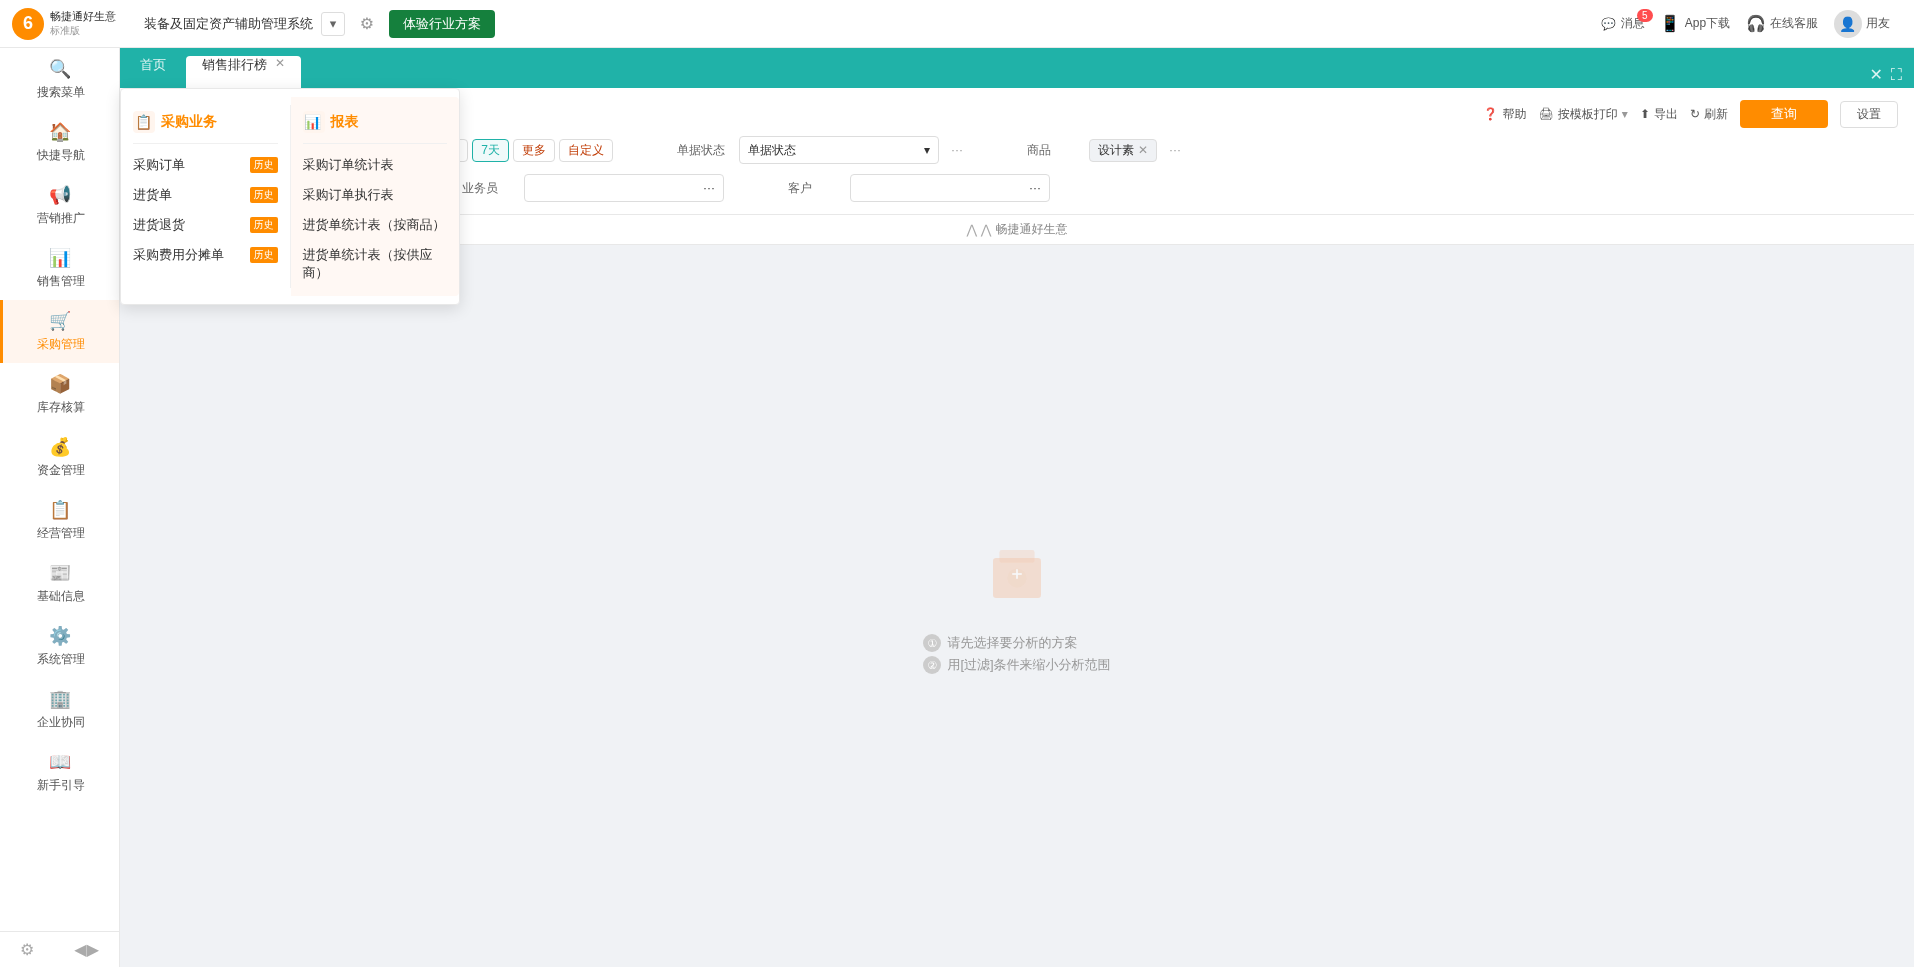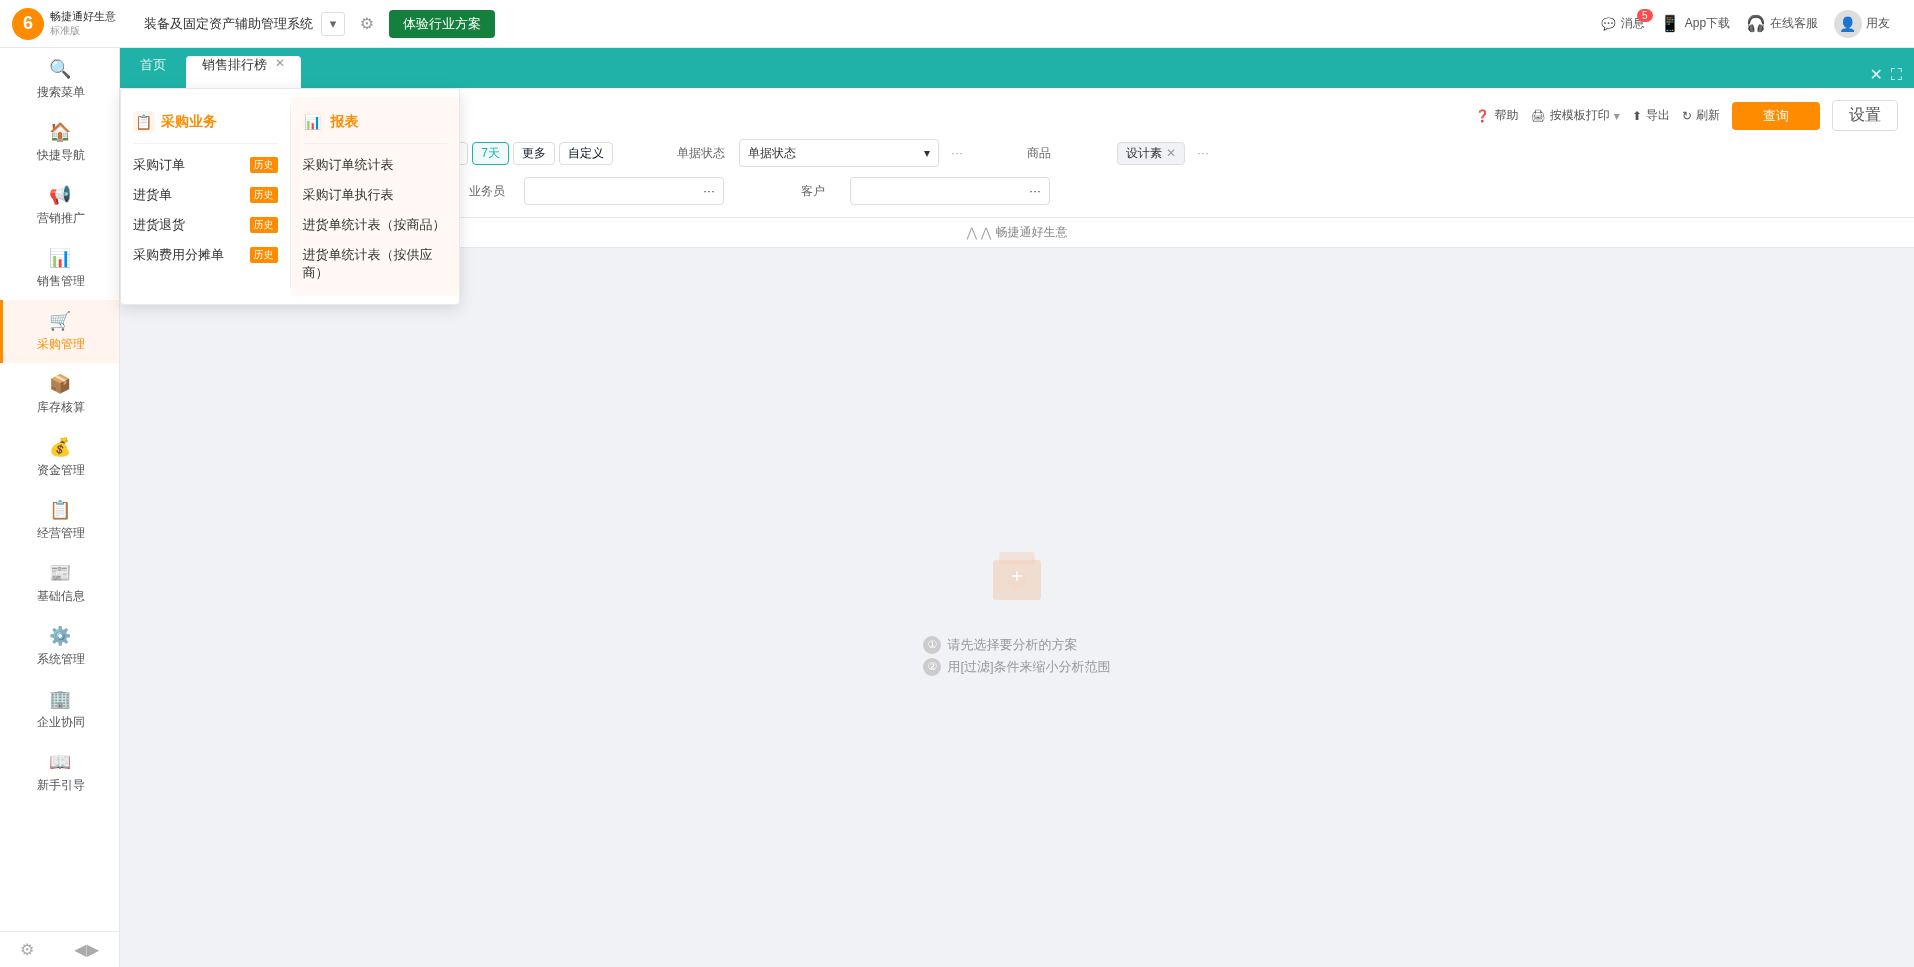--- a/index.html
+++ b/index.html
@@ -191,63 +191,63 @@
       padding: 12px 16px;
       border-bottom: 1px solid #e8e8e8;
     }
     .filter-row {
       display: flex;
       align-items: center;
       gap: 12px;
       margin-bottom: 10px;
       flex-wrap: wrap;
     }
-    .filter-row:last-child { margin-bottom: 0; text-align: center; }
+    .filter-row:last-child { margin-bottom: 0; }
     .filter-label { color: #666; font-size: 12px; white-space: nowrap; min-width: 50px; }
     .filter-select {
       border: 1px solid #ddd;
       border-radius: 4px;
       padding: 4px 8px;
       font-size: 12px;
       height: 28px;
       color: #333;
       min-width: 120px;
       background: white;
       cursor: pointer;
       display: flex; align-items: center; justify-content: space-between;
     }
     .filter-tag {
       background: #f0f2f5;
       border: 1px solid #ddd;
       border-radius: 4px;
       padding: 2px 8px;
       font-size: 12px;
       color: #333;
-      display: flex; align-items: center; gap: 4px; margin-left: 28px;
+      display: flex; align-items: center; gap: 4px;
     }
     .filter-tag-close { cursor: pointer; color: #999; }
     .filter-dots { color: #999; font-size: 12px; cursor: pointer; }
     .toolbar-btn {
       display: flex; align-items: center; gap: 4px;
       color: #555; cursor: pointer; font-size: 12px;
     }
     .query-btn {
       background: #ff8c00;
       color: white;
       padding: 5px 31px;
       border-radius: 4px;
       font-size: 13px;
       cursor: pointer;
     }
     .set-btn {
       border: 1px solid #ddd;
       color: #555;
       padding: 4px 16px;
       border-radius: 4px;
-      font-size: 16px;
+      font-size: 12px;
       cursor: pointer;
       background: white;
     }
 
     
     .collapse-row {
       background: #fff;
       display: flex;
       align-items: center;
       justify-content: center;
@@ -361,21 +361,21 @@
     }
     .date-sep { color: #999; }
     .date-quick-btns {
       display: flex; gap: 4px;
     }
     .date-quick-btn {
       border: 1px solid #ddd;
       border-radius: 4px;
       padding: 2px 8px;
       font-size: 12px;
-      color: #0f172a;
+      color: #c2410c;
       cursor: pointer;
       background: white;
     }
     .date-quick-btn.active {
       border-color: #20b2a8;
       color: #20b2a8;
       background: #f0fafa;
     }
   </style>
 </head>

